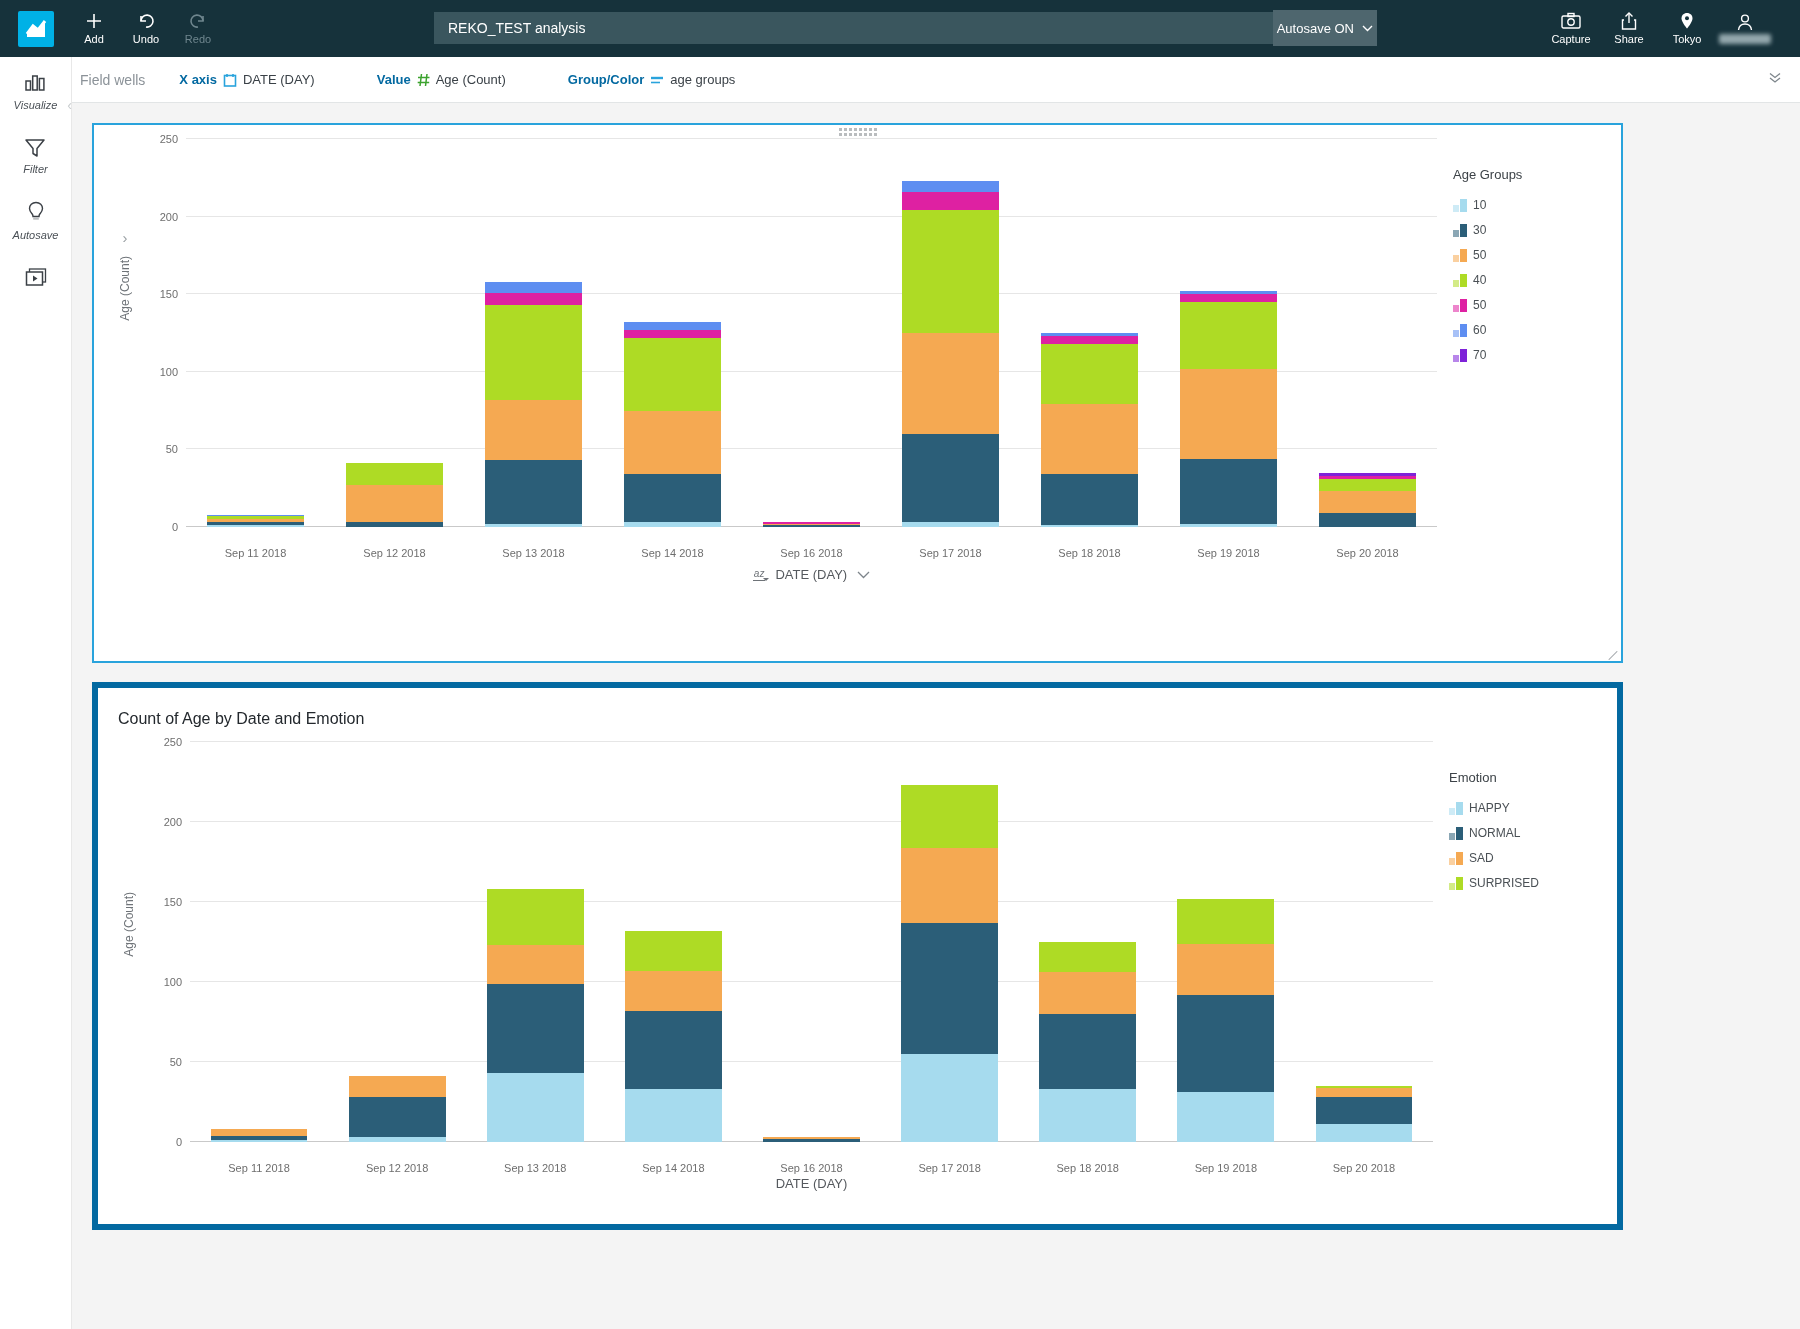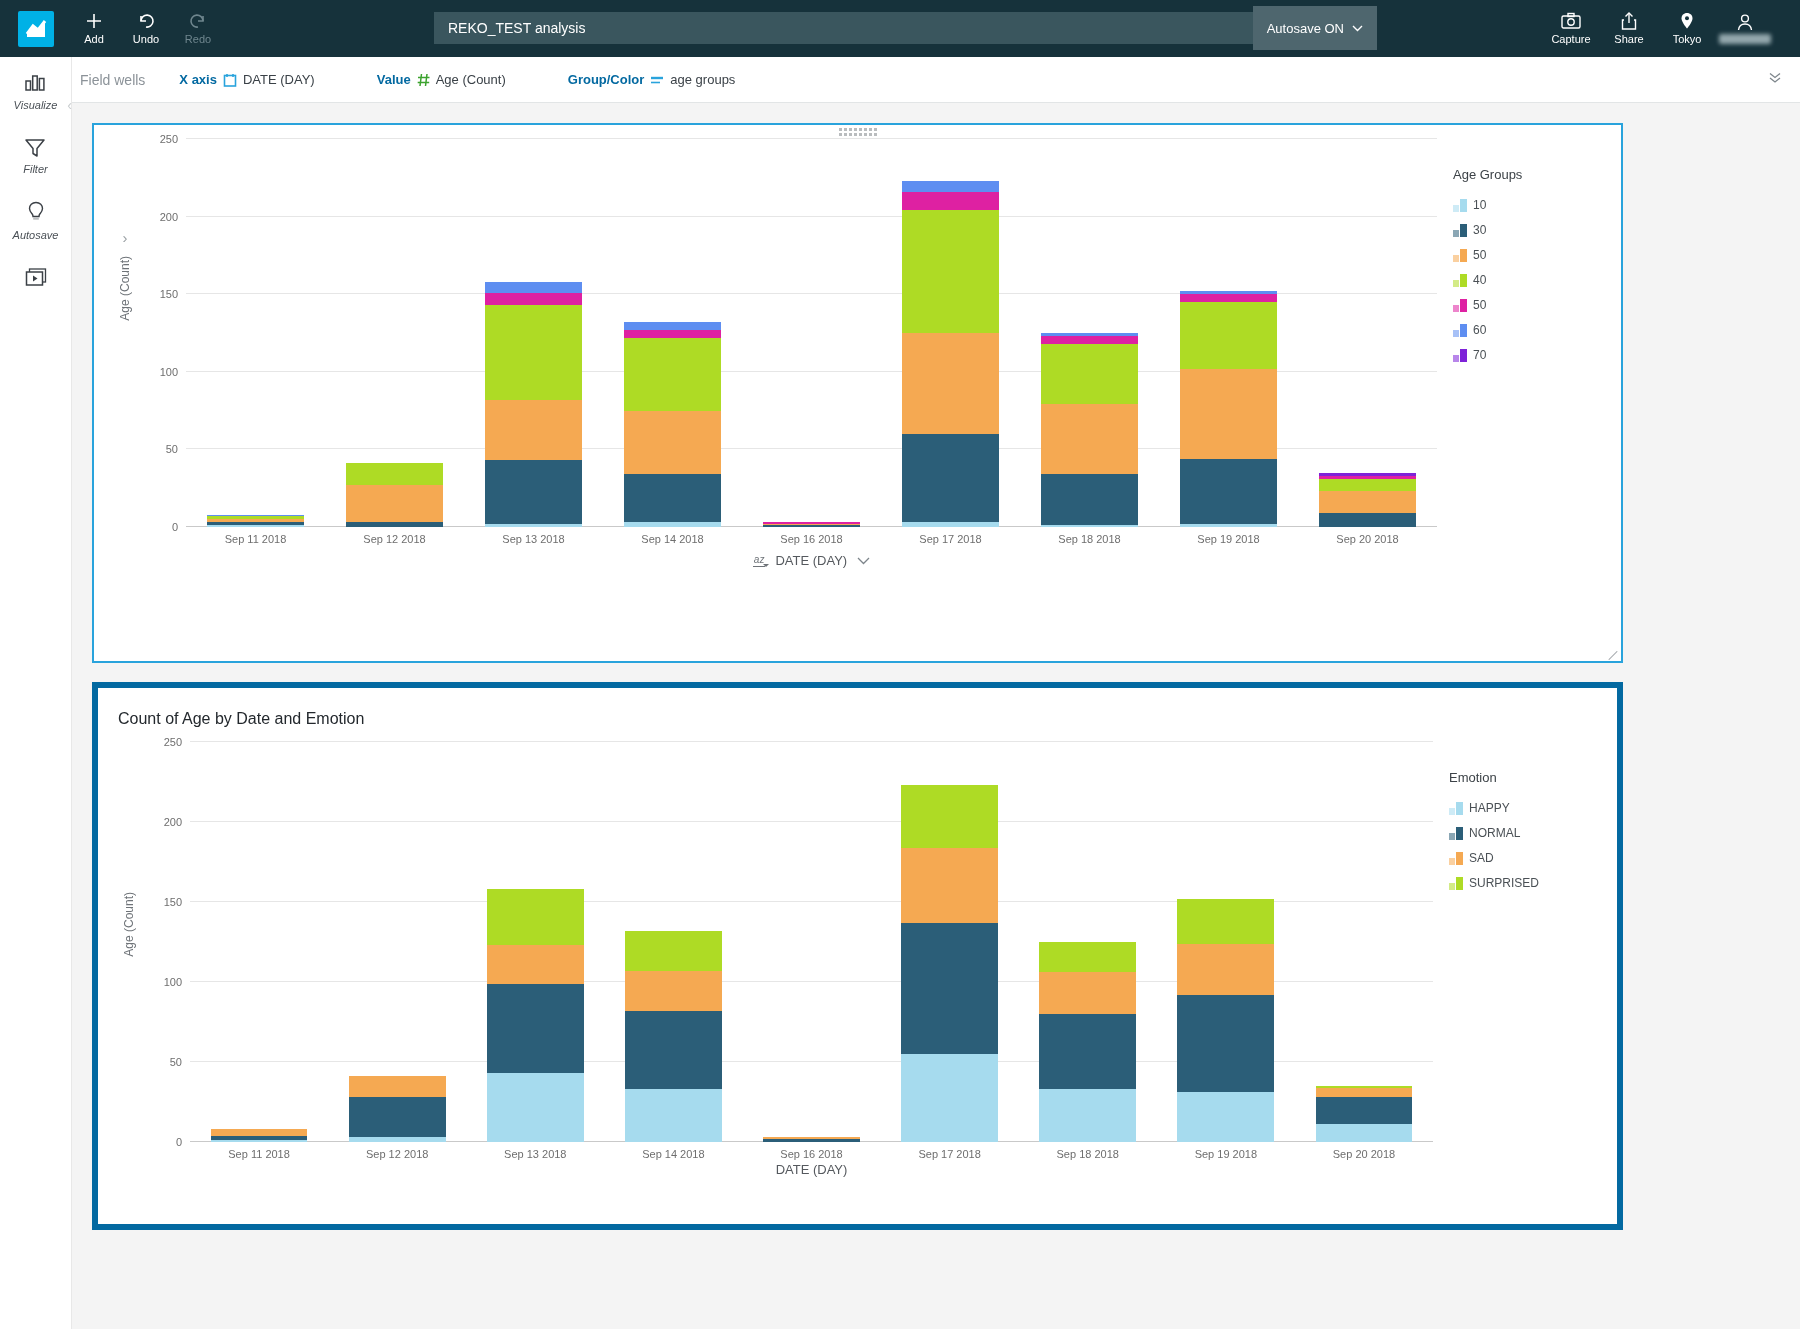--- a/index.html
+++ b/index.html
@@ -10,22 +10,22 @@
   .topbar { height:57px; background:#16323b; display:flex; align-items:center; position:relative; }
   .logo { width:36px; height:36px; background:#00b1e6; margin:0 14px 0 18px; border-radius:2px;
     display:flex; align-items:center; justify-content:center; }
   .tool-btn { width:52px; height:57px; display:flex; flex-direction:column; align-items:center;
     justify-content:center; gap:3px; color:#ffffff; cursor:pointer; }
   .tool-btn .tb-label { font-size:11px; }
   .tool-btn.disabled { color:#6f868e; }
   .title-box { position:absolute; left:434px; width:943px; height:32px; top:12px; background:#3a565e;
     display:flex; align-items:center; justify-content:space-between; }
   .title-box .an-title { color:#ffffff; font-size:14px; padding-left:14px; }
-  .autosave { height:44px; background:#4e666e; color:#ffffff; font-size:13px; display:flex;
-    align-items:center; gap:8px; padding:0 14px; cursor:pointer; }
+  .autosave { height:36px; background:#4e666e; color:#ffffff; font-size:13px; display:flex;
+    align-items:center; gap:8px; padding:0 4px; cursor:pointer; }
   .top-right { position:absolute; right:26px; top:0; height:57px; display:flex; }
   .top-right .tool-btn { width:58px; }
   .blur-name { width:52px; height:10px; background:#93a7ad; filter:blur(2px); border-radius:2px; }
 
   
   .fieldwells { position:absolute; left:72px; right:0; top:57px; height:46px; background:#ffffff;
     border-bottom:1px solid #e2e5e6; display:flex; align-items:center; font-size:13px; }
   .fw-label { color:#8b9298; margin:0 34px 0 8px; font-size:14px; }
   .fw-group { display:flex; align-items:center; gap:6px; margin-right:62px; }
   .fw-key { font-weight:bold; color:#0369a1;text-align:right; }
@@ -60,21 +60,21 @@
   .panel1 .plot { height:388px; }
   .panel2 .plot { height:400px; }
   .gridline { position:absolute; left:0; right:0; height:1px; background:#e6e6e6; }
   .gridline.zero { background:#c9c9c9; }
   .ytick { position:absolute; left:-46px; width:38px; text-align:right; font-size:11px; color:#6e6e6e;
     transform:translateY(6px); }
   .bars { position:absolute; left:0; right:0; top:0; bottom:0; display:flex; }
   .slot { flex:1; display:flex; justify-content:center; align-items:flex-end; height:100%; }
   .bar { width:70%; height:100%; display:flex; flex-direction:column-reverse; justify-content:flex-start; }
   .seg { width:100%; }
-  .xticks { display:flex; margin-left:44px; margin-top:6px;justify-content:flex-end; }
+  .xticks { display:flex; margin-left:44px; margin-top:20px; }
   .xticks .xt { flex:1; text-align:center; font-size:11px; color:#6e6e6e; }
   .xtitle { margin-left:44px; display:flex; align-items:center; justify-content:center; gap:10px;
     margin-top:8px; font-size:13px; color:#55595e; }
   .legend { width:166px; padding-top:28px; padding-left:6px; }
   .legend-title { font-size:13px; color:#3c4247; margin-bottom:16px; }
   .leg-item { display:flex; align-items:center; gap:6px; margin-bottom:11px; cursor:pointer; }
   .leg-icon { width:14px; height:13px; position:relative; flex:0 0 14px; }
   .leg-icon .b1 { position:absolute; left:0; bottom:0; width:6px; height:7px; opacity:.55; }
   .leg-icon .b2 { position:absolute; left:7px; bottom:0; width:7px; height:13px; }
   .leg-label { font-size:12px; color:#4a5055; }

